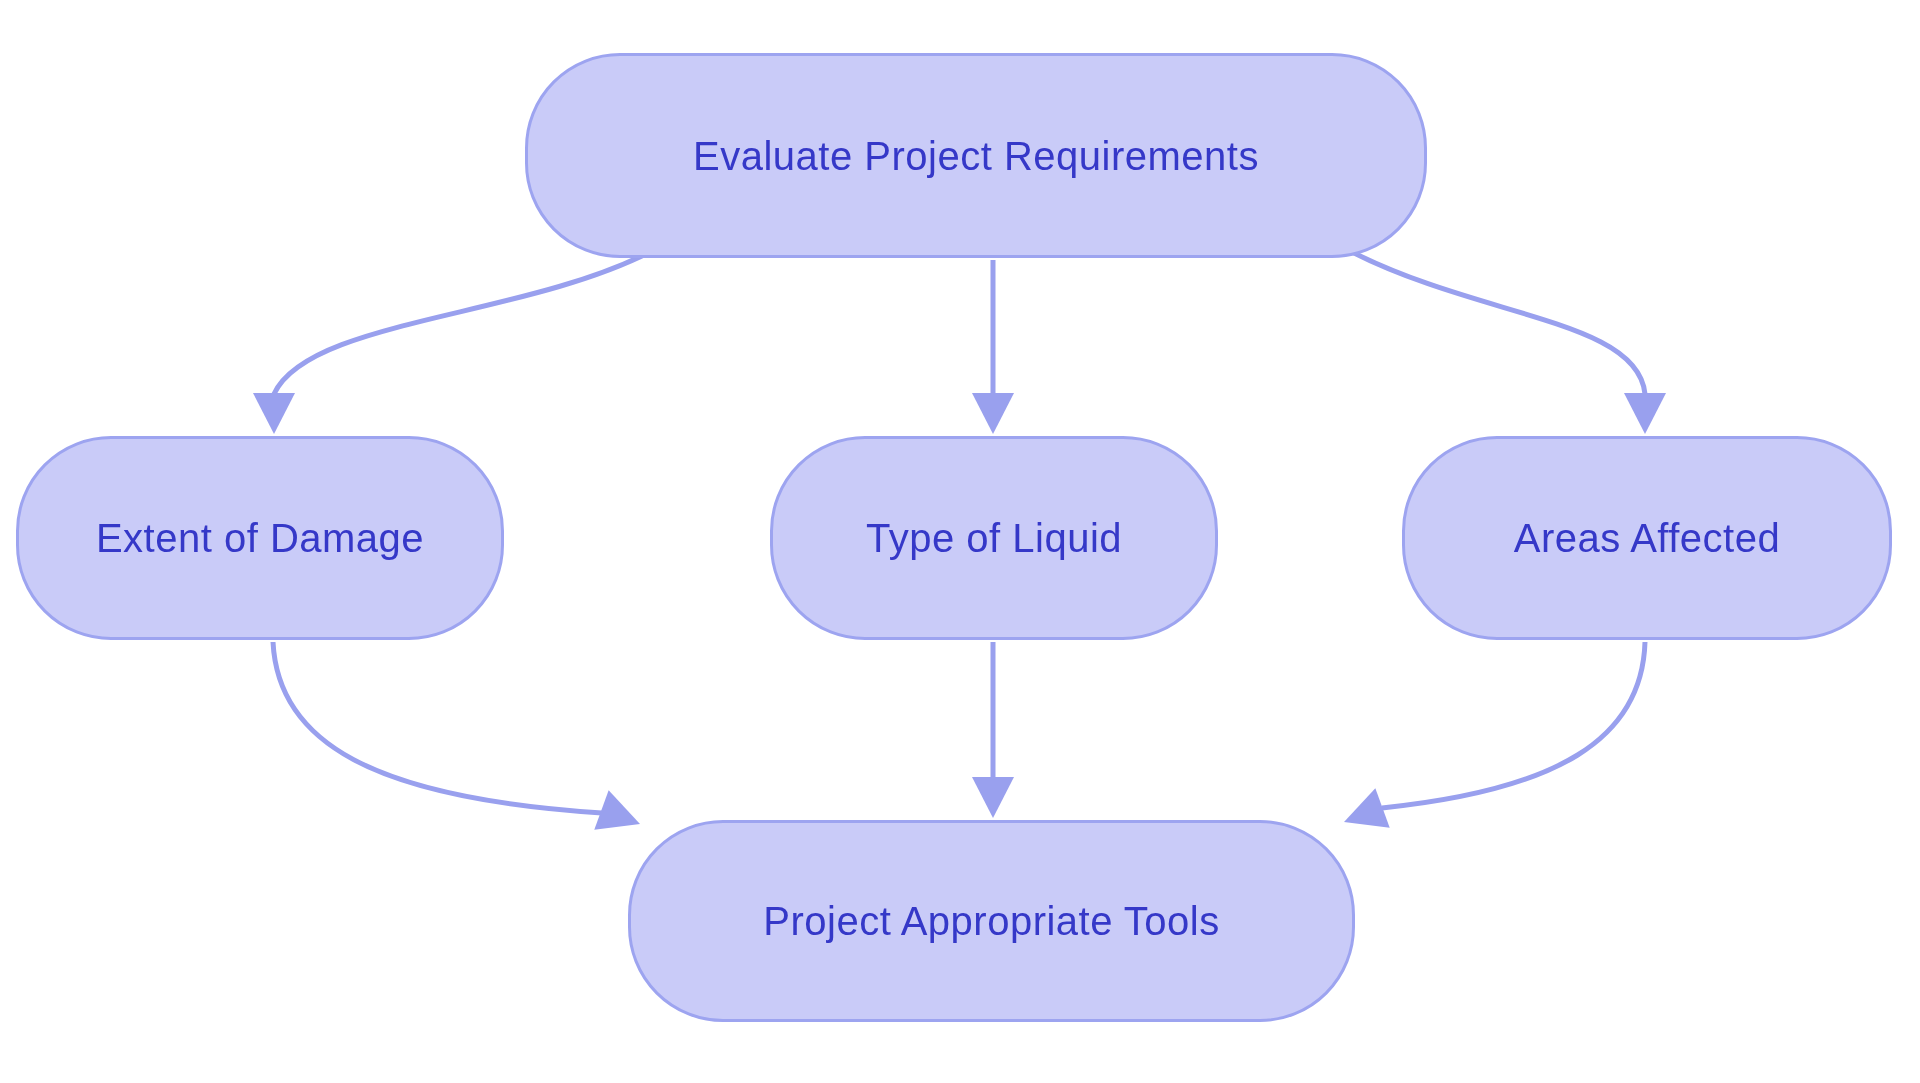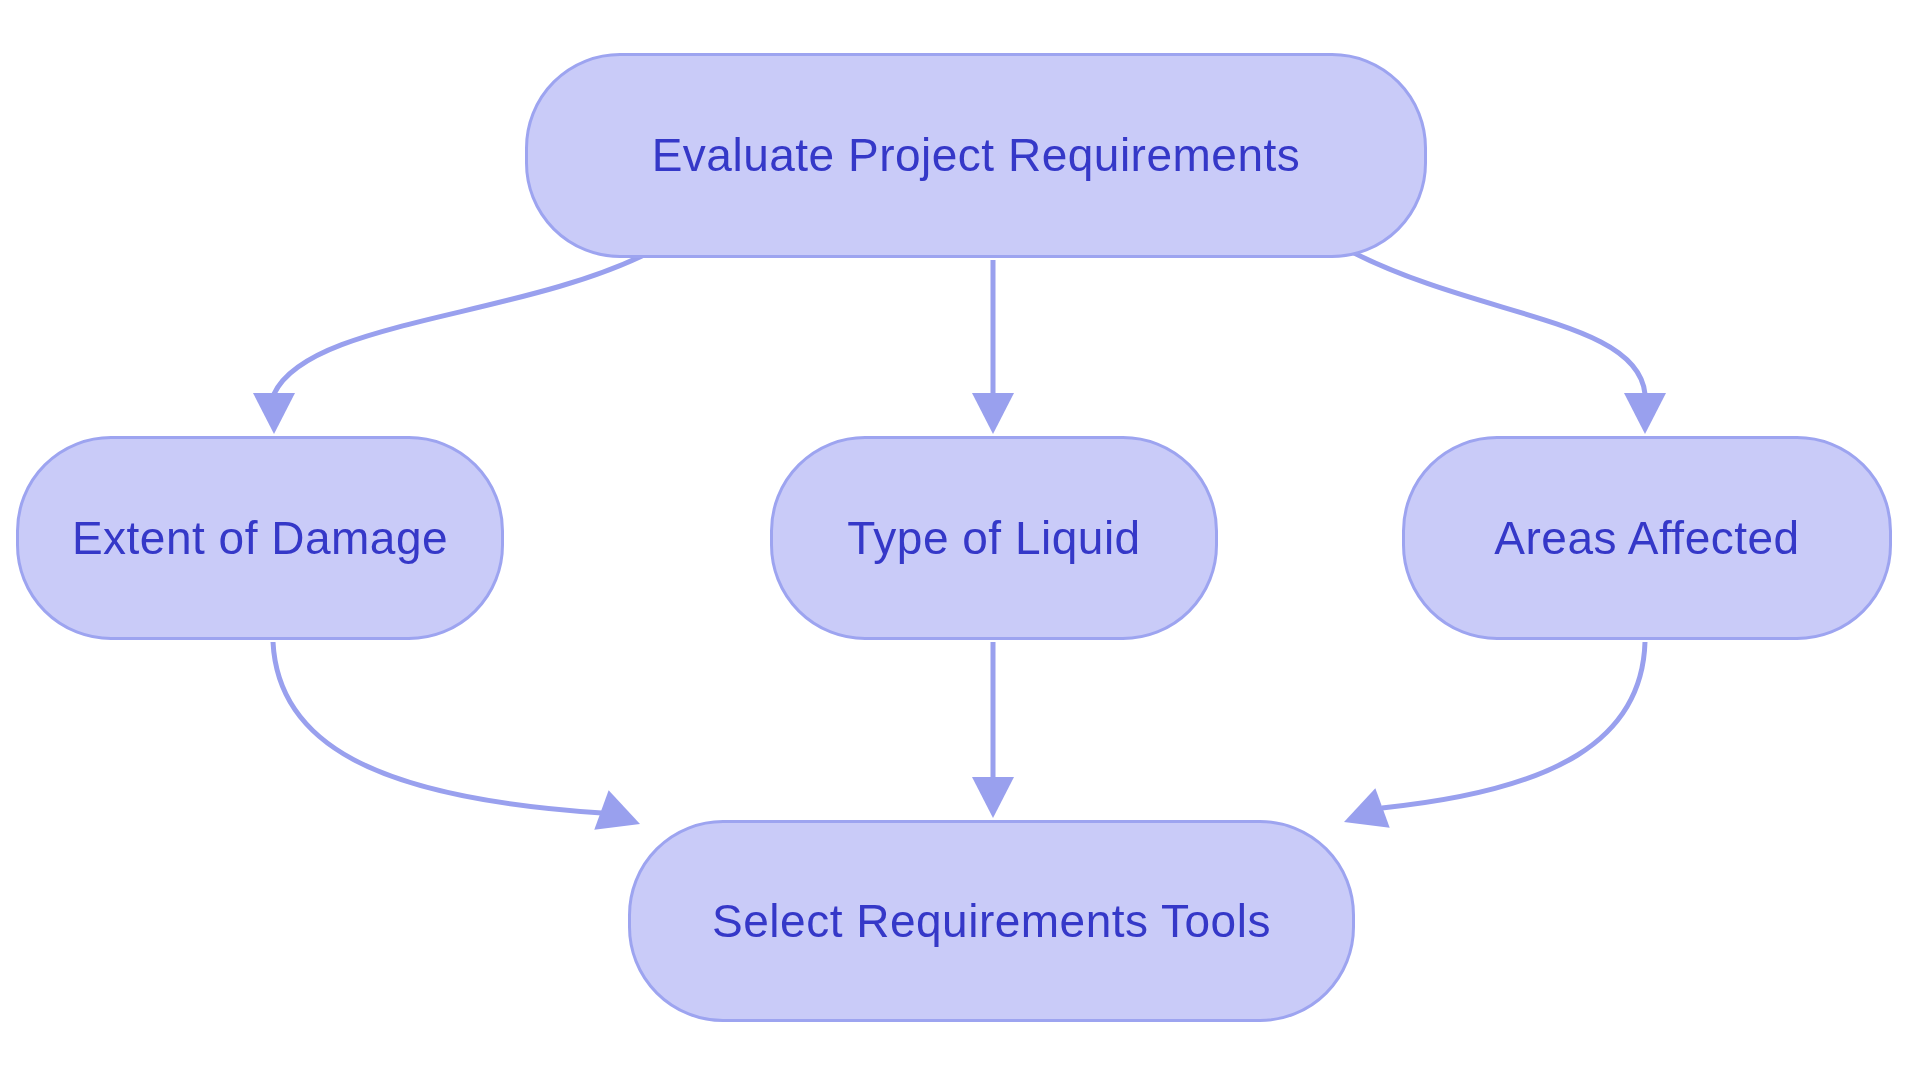--- a/index.html
+++ b/index.html
@@ -43,21 +43,21 @@
     background: var(--node-fill);
     border: 3px solid var(--node-border);
     border-radius: 95px;
     display: flex;
     align-items: center;
     justify-content: center;
     text-align: center;
   }
   .node .node-label {
     color: var(--node-text);
-    font-size: 46px;
+    font-size: 40px;
     font-weight: 400;
     letter-spacing: 0.5px;
     line-height: 1.1;
     white-space: nowrap;
   }
   .node-evaluate { left: 525px; top:  53px; width: 902px; height: 205px; }
   .node-extent   { left:  16px; top: 436px; width: 488px; height: 204px; }
   .node-liquid   { left: 770px; top: 436px; width: 448px; height: 204px; }
   .node-areas    { left: 1402px; top: 436px; width: 490px; height: 204px; }
   .node-select   { left: 628px; top: 820px; width: 727px; height: 202px; }
@@ -98,16 +98,16 @@
 
   <div class="node node-areas">
     <span class="node-label">Areas Affected</span>
   </div>
 
   <div class="node node-liquid">
     <span class="node-label">Type of Liquid</span>
   </div>
 
   <div class="node node-select">
-    <span class="node-label">Select Requirements Tools</span>
+    <span class="node-label">Project Appropriate Tools</span>
   </div>
 
 </div>
 
 </body></html>

